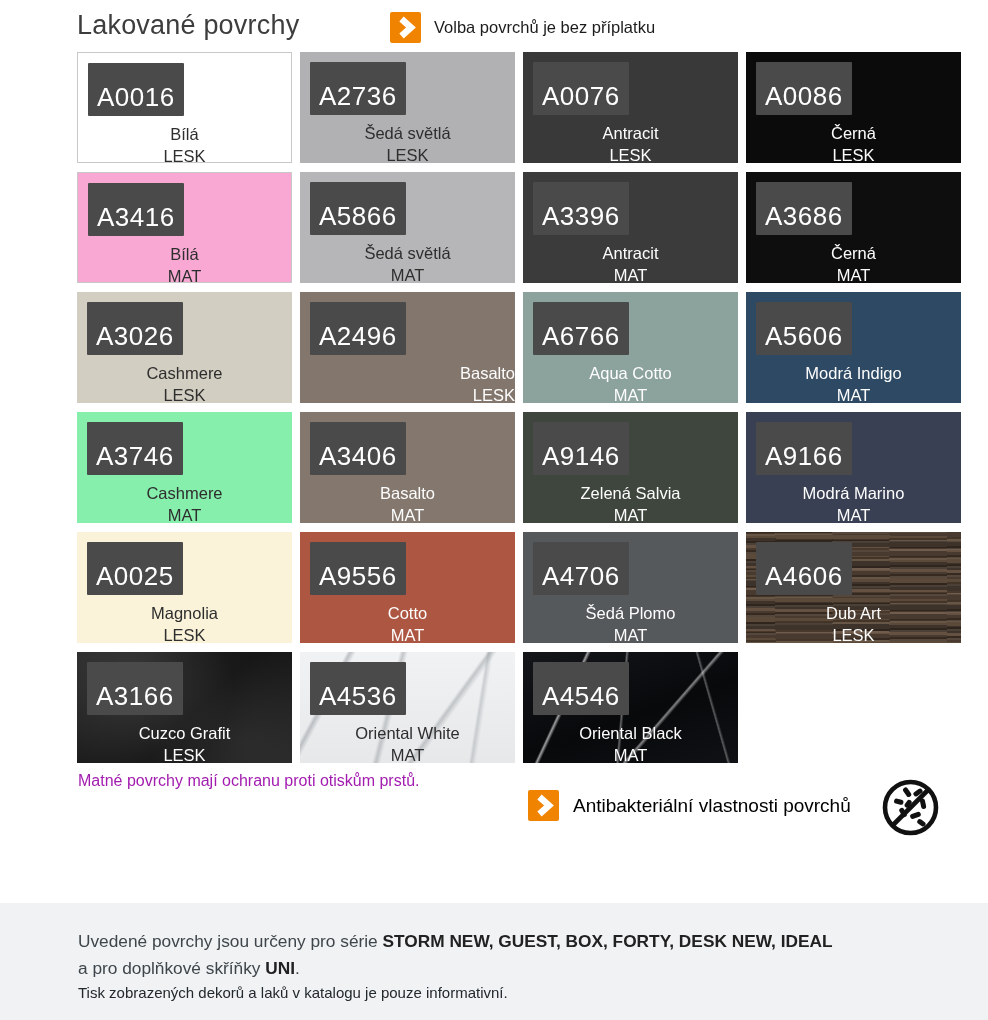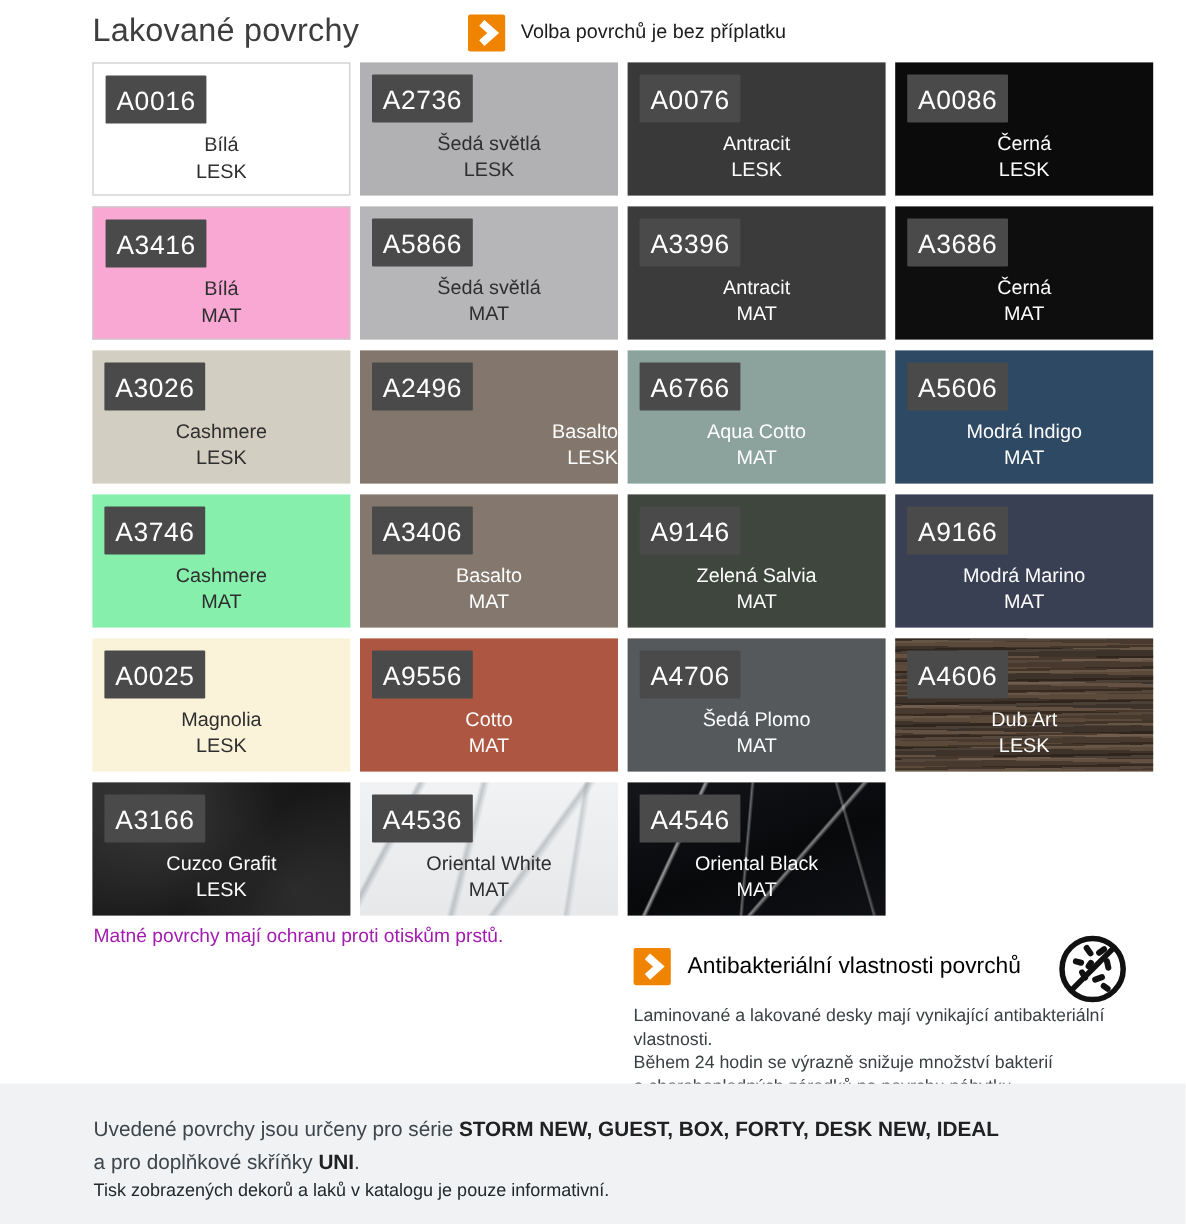--- a/index.html
+++ b/index.html
@@ -17,21 +17,21 @@
   .header-note .note-text{font-size:16.5px;color:#1c1c1c;}
 
   .grid{
     position:absolute;left:77px;top:52px;
     display:grid;grid-template-columns:repeat(4,215px);grid-auto-rows:111px;gap:9px 8px;
   }
   .swatch{position:relative;box-sizing:border-box;display:flex;flex-direction:column;align-items:center;}
   .swatch.bordered{border:1px solid #c8c8c8;}
   .swatch .code{
     align-self:flex-start;margin:10px 0 7px 10px;background:#4a4a4a;color:#fff;
-    font-size:22px;line-height:33px;padding:5px 9px 2px;border-radius:1px;letter-spacing:.5px;
+    font-size:26px;line-height:33px;padding:18px 9px 2px;border-radius:1px;letter-spacing:.5px;
   }
   .swatch .name{font-size:16.5px;line-height:22px;}
   .swatch .finish{font-size:16.5px;line-height:22px;}
   .swatch.text-dark .name,.swatch.text-dark .finish{color:#2e2e2e;}
   .swatch.text-light .name,.swatch.text-light .finish{color:#fdfdfd;}
 
   .tex-wood{
     background:
       repeating-linear-gradient(179deg, rgba(20,12,6,.35) 0 2px, rgba(255,245,230,.07) 2px 4px, transparent 4px 9px),
       repeating-linear-gradient(1deg, #5b4a3a 0 5px, #483a2e 5px 11px, #655141 11px 14px, #3e332a 14px 21px);
@@ -209,25 +209,20 @@
   <div class="matte-note">Matné povrchy mají ochranu proti otiskům prstů.</div>
 
   <div class="anti">
     <div class="anti-head">
       <span class="arrow-chip">
         <svg width="31" height="31" viewBox="0 0 31 31">
           <polyline points="11.5,7 21,15.5 11.5,24" fill="none" stroke="#ffffff" stroke-width="6.5"></polyline>
         </svg>
       </span>
       <span class="head-text">Antibakteriální vlastnosti povrchů</span>
-    </div>
-    <div class="anti-lines">
-      <div>Laminované a lakované desky mají vynikající antibakteriální vlastnosti.</div>
-      <div>Během 24 hodin se výrazně snižuje množství bakterií</div>
-      <div>a choroboplodných zárodků na povrchu nábytku.</div>
     </div>
   </div>
 
   <div class="no-bacteria">
     <svg width="61" height="61" viewBox="0 0 61 61">
       <circle cx="30.5" cy="30.5" r="25.5" fill="none" stroke="#111" stroke-width="4.6"></circle>
       <g fill="#111">
         <rect x="22" y="12.5" width="10.5" height="5" rx="2.5" transform="rotate(55 27 15)"></rect>
         <rect x="33" y="13" width="10" height="5" rx="2.5" transform="rotate(-35 38 15.5)"></rect>
         <rect x="38" y="24" width="10.5" height="5" rx="2.5" transform="rotate(78 43 26.5)"></rect>

